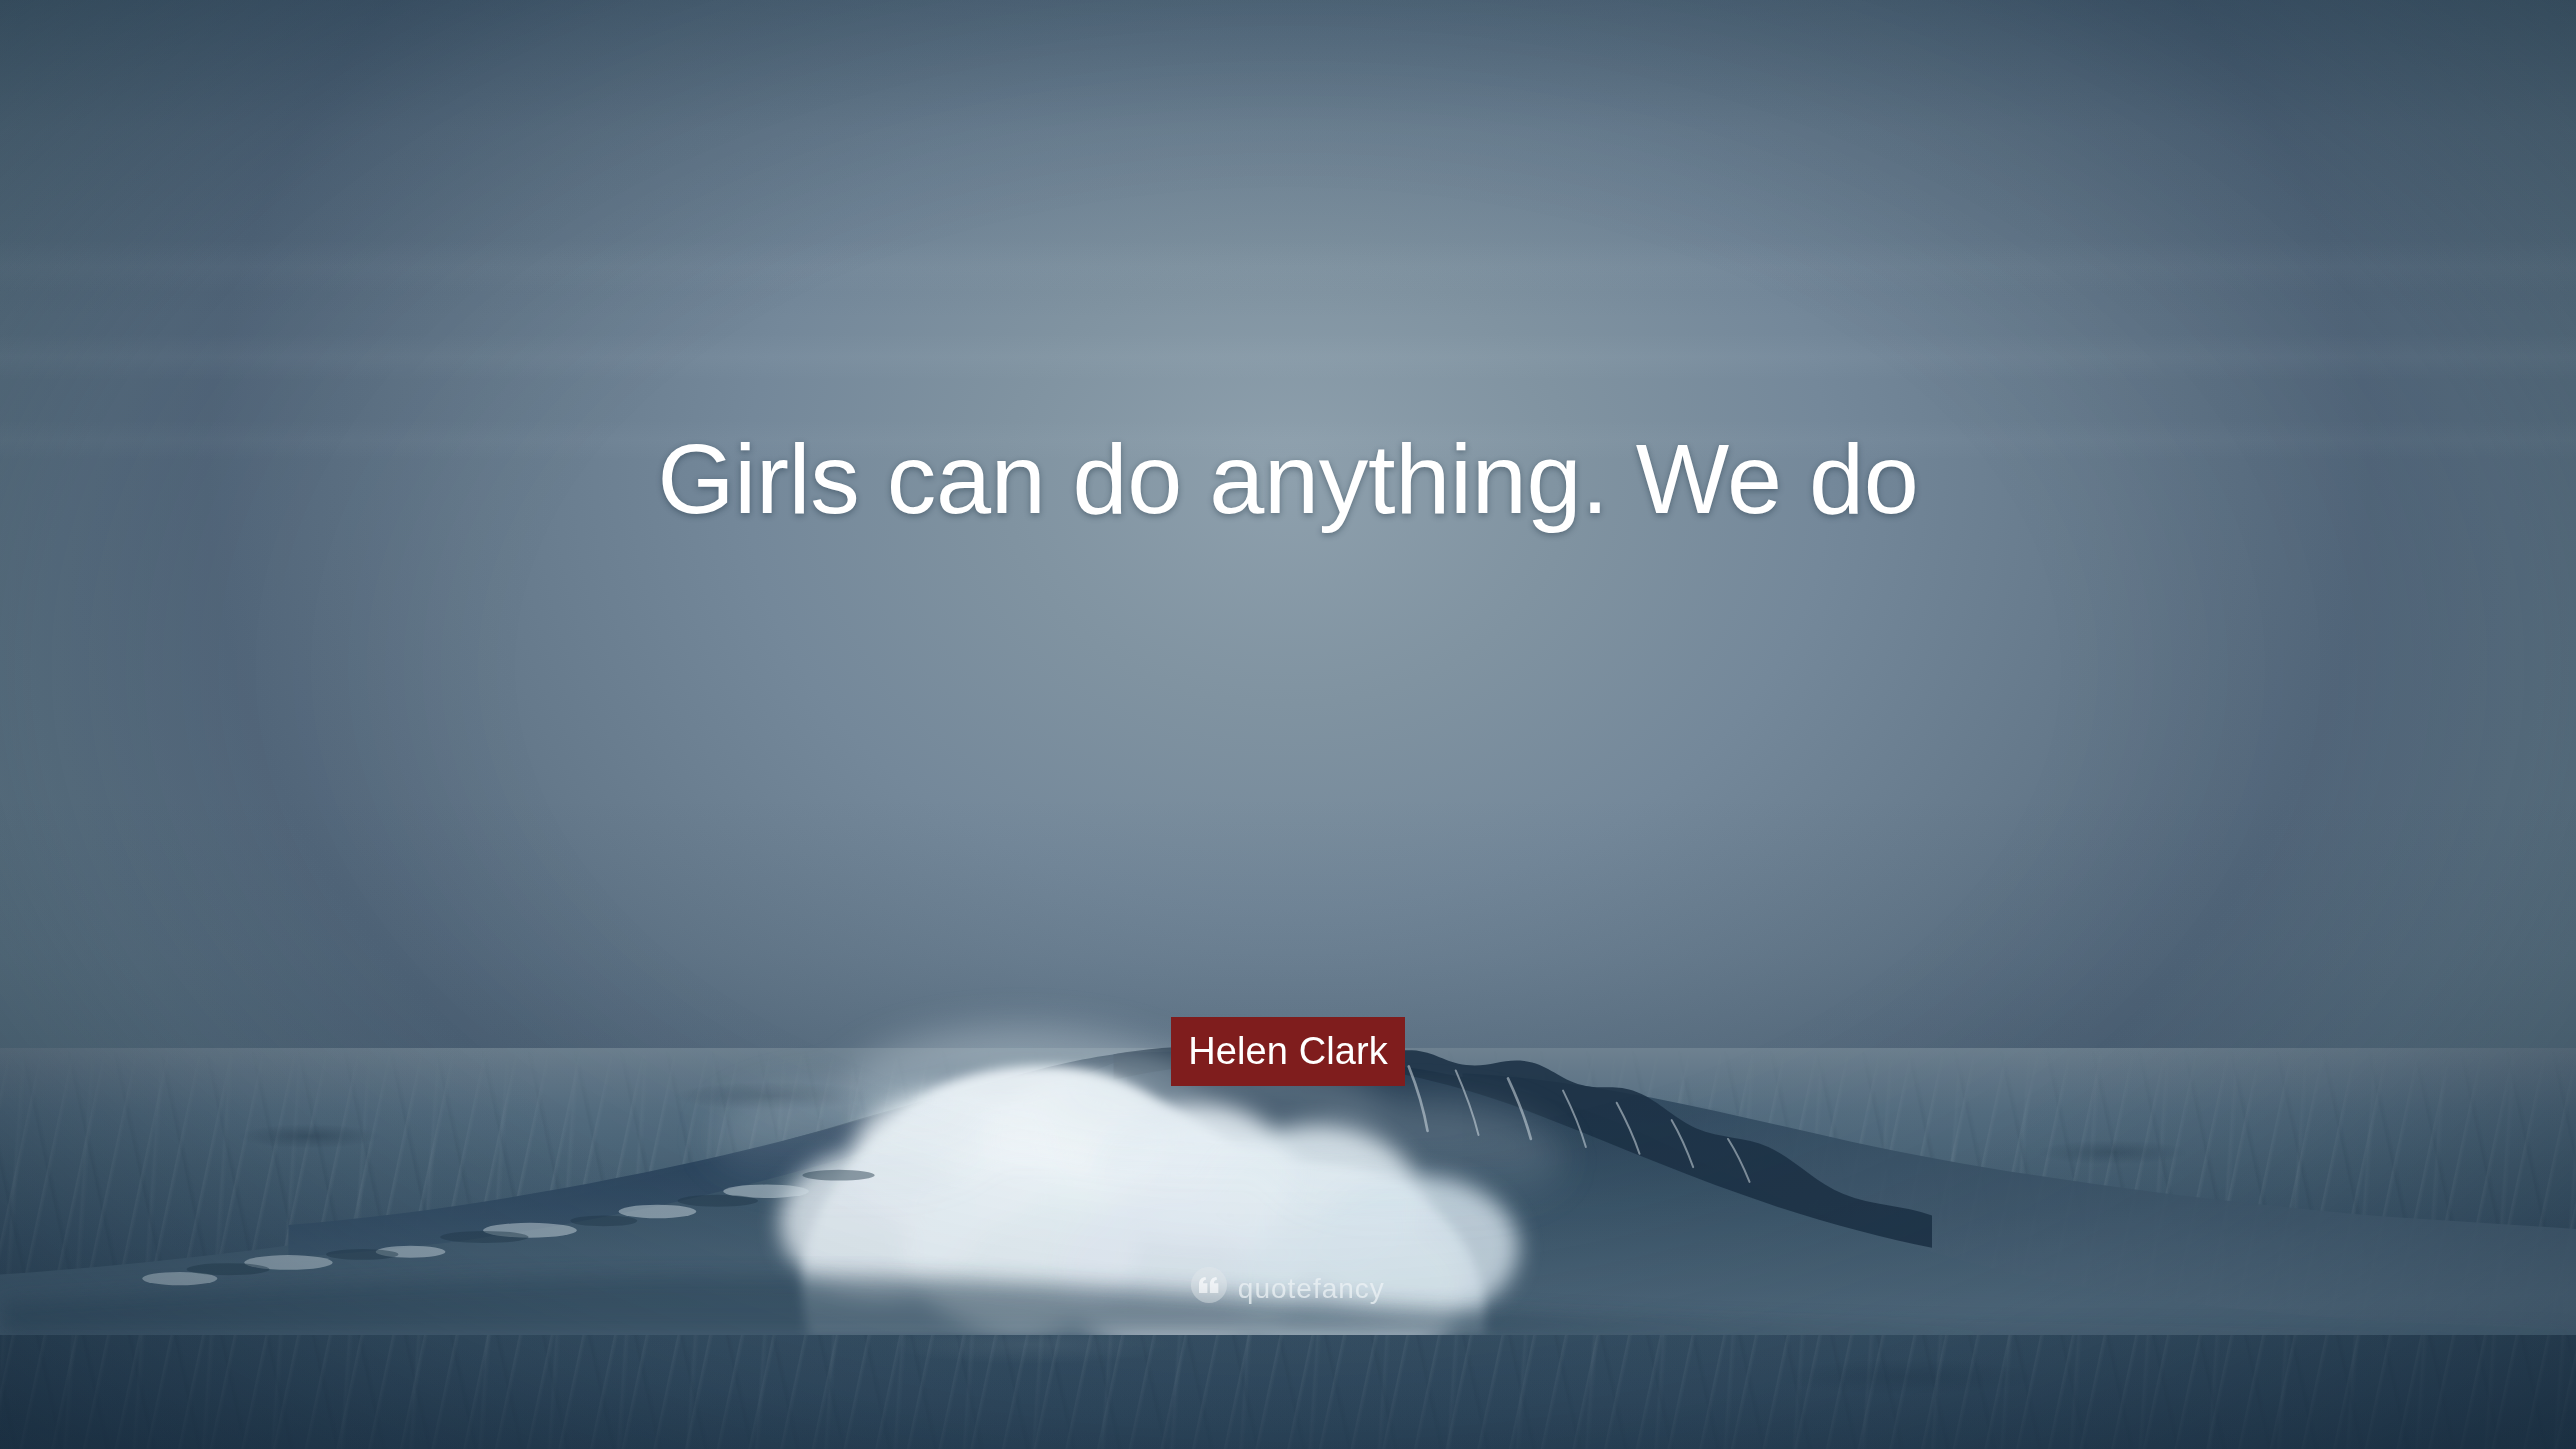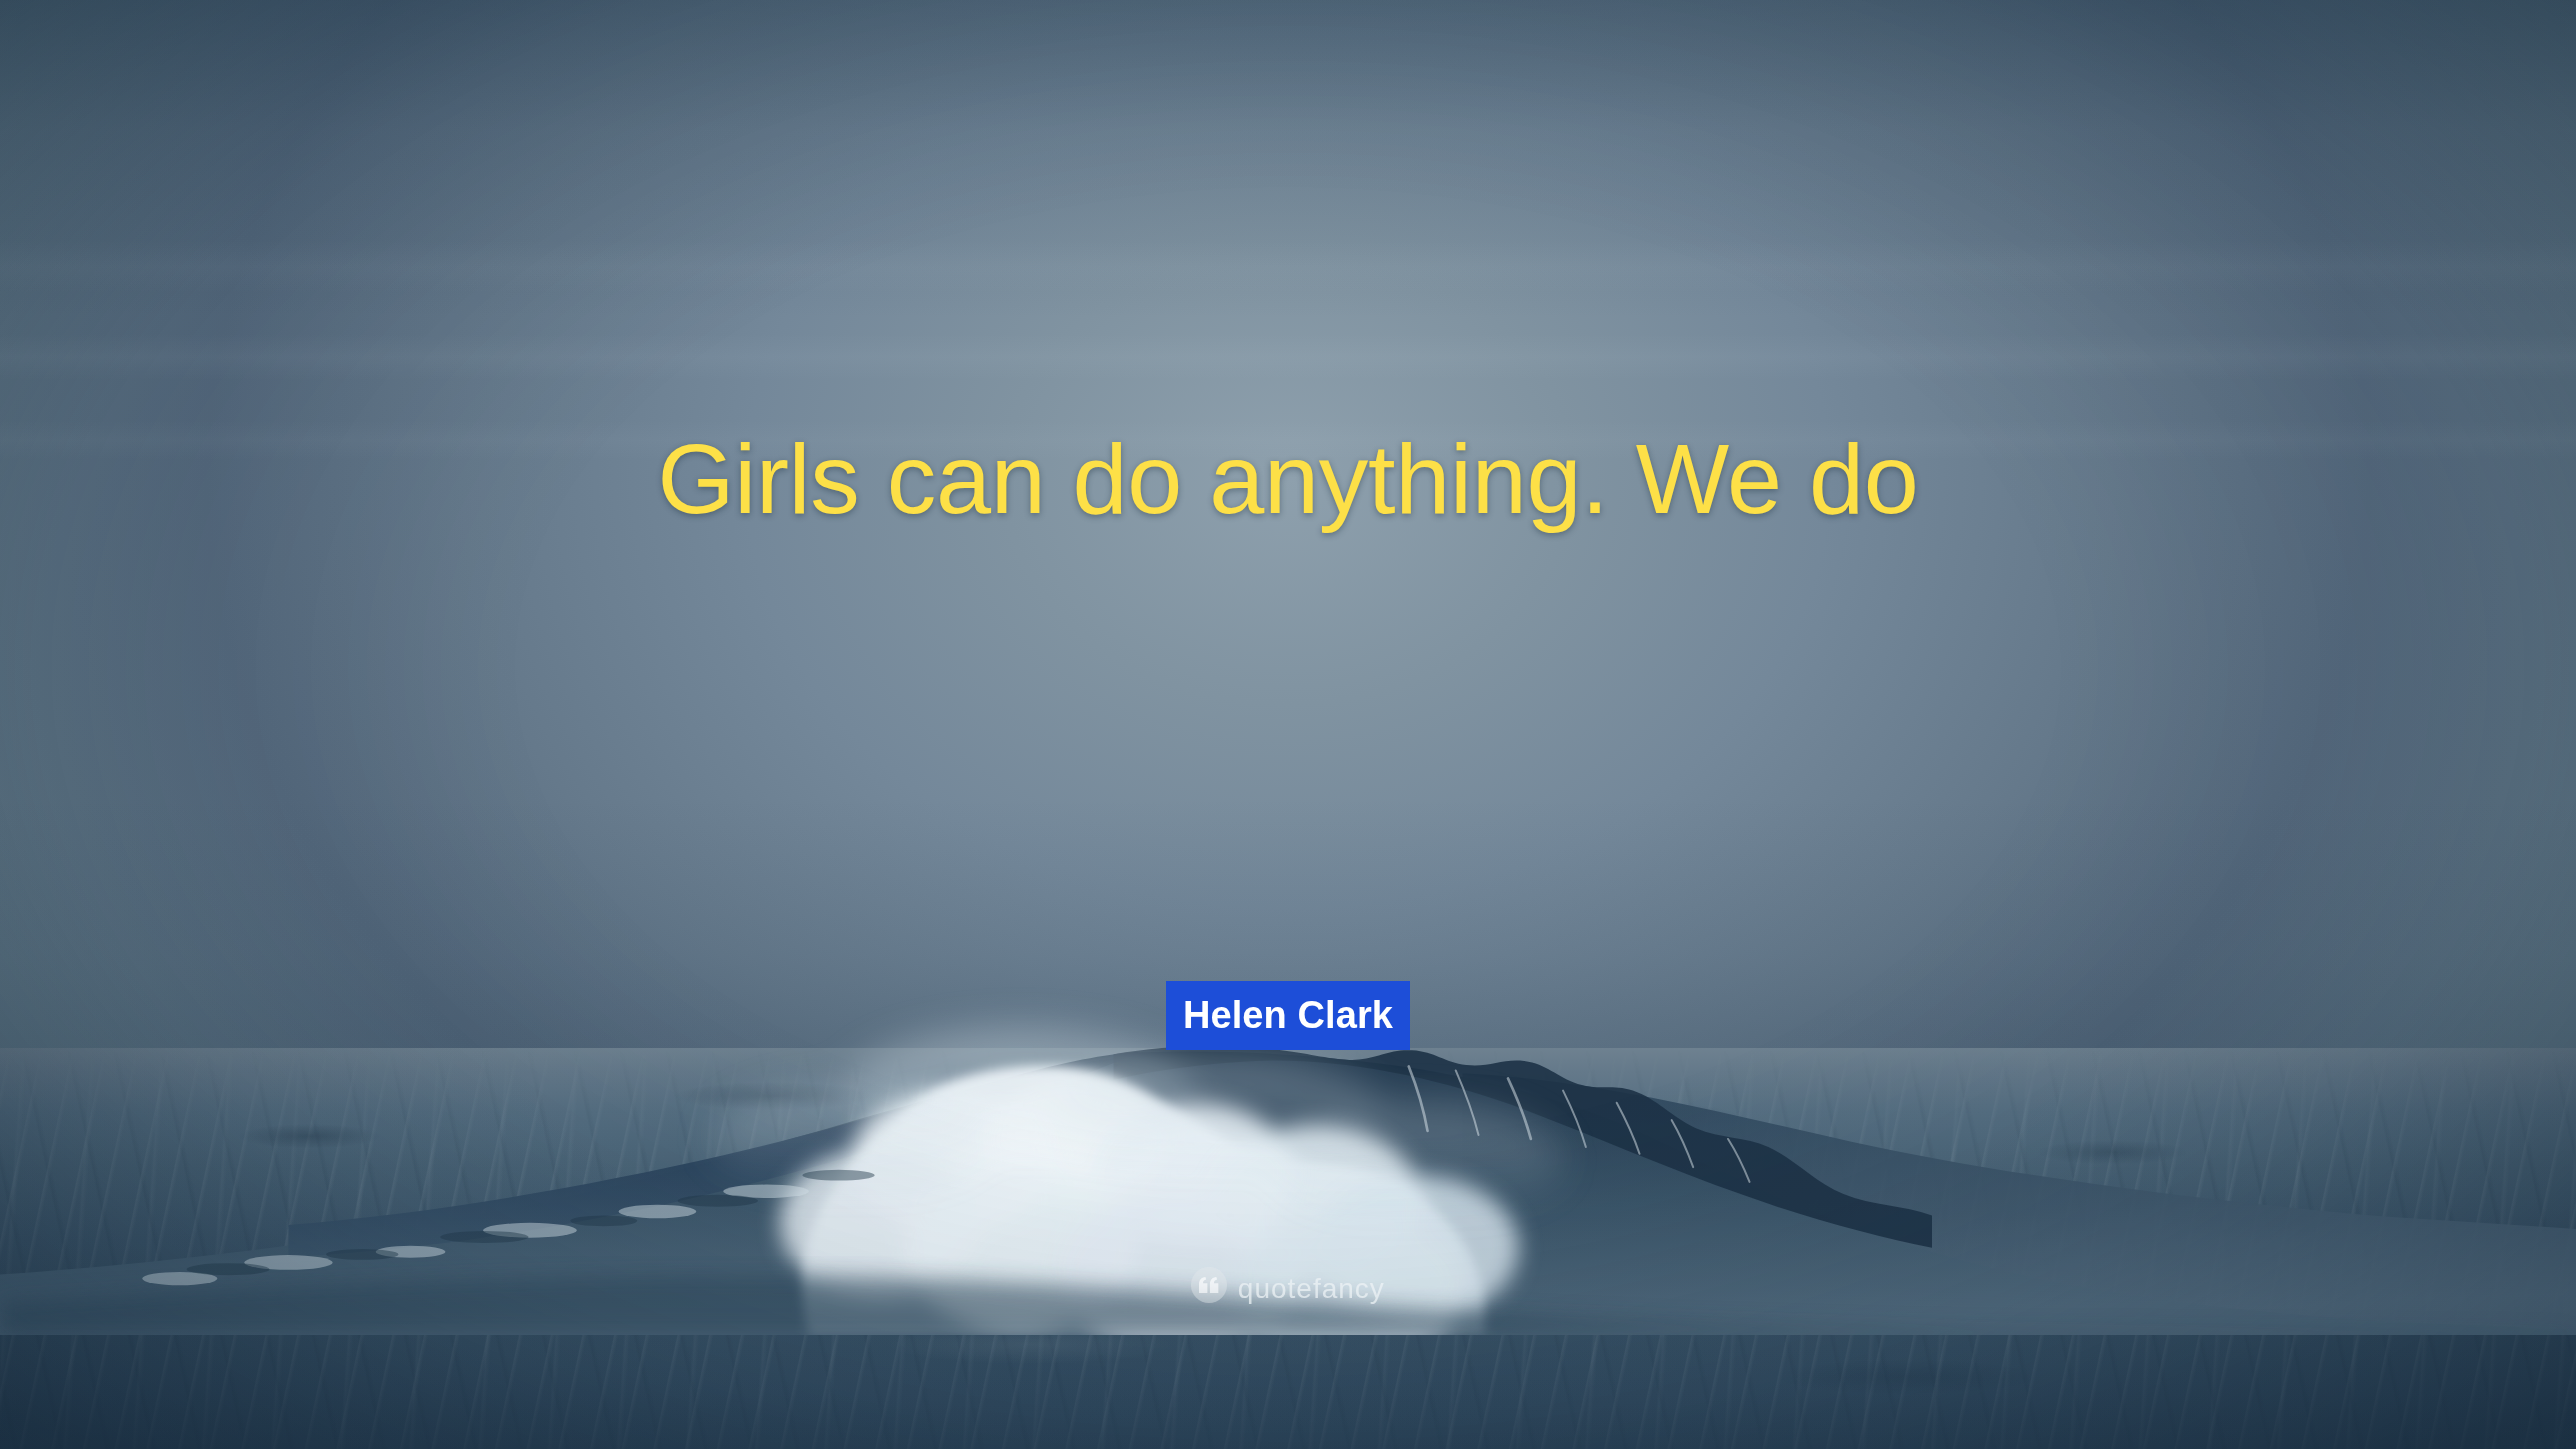--- a/index.html
+++ b/index.html
@@ -144,48 +144,49 @@
   }
   .wave-wrap svg { display: block; width: 100%; height: 100%; }
 
   
   .quote {
     position: absolute;
     left: 0;
     top: 411px;
     width: 100%;
     text-align: center;
-    color: #fde047;
+    color: #ffffff;
     font-size: 99px;
     line-height: 1.38;
     font-weight: 300;
     letter-spacing: -0.3px;
     text-shadow: 0 2px 6px rgba(20,40,56,0.40);
     padding: 0 201px;
     box-sizing: border-box;
   }
   .quote-line { display: block; white-space: nowrap; }
 
   
   .author-wrap {
     position: absolute;
     left: 0;
     top: 981px;
     width: 100%;
     text-align: center;
   }
   .author-badge {
     display: inline-block;
-    background: #1d4ed8;
+    background: #7f1d1d;
     color: #ffffff;
     font-size: 38px;
-    font-weight: 700;
+    font-weight: 400;
     line-height: 1;
     padding: 14.8px 17.4px 16px 17.4px;
     letter-spacing: 0.1px;
+    margin-top: 36px;
   }
 
   
   .watermark {
     position: absolute;
     left: 0;
     top: 1267px;
     width: 100%;
     display: flex;
     align-items: flex-end;

